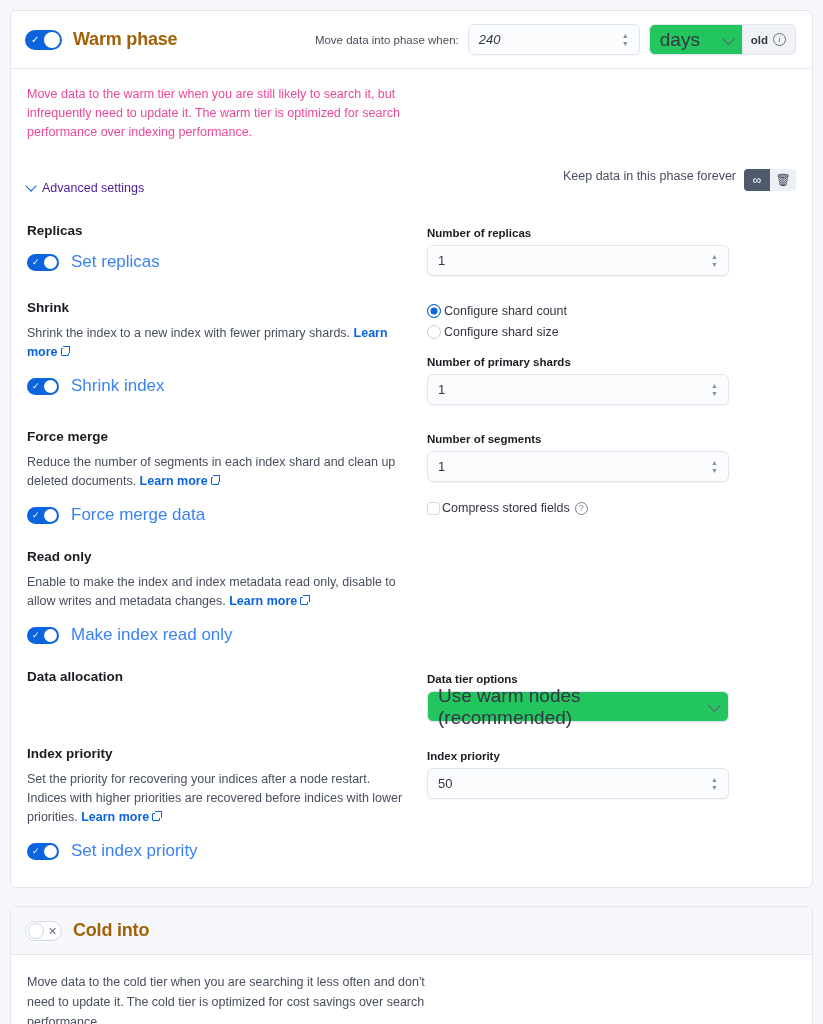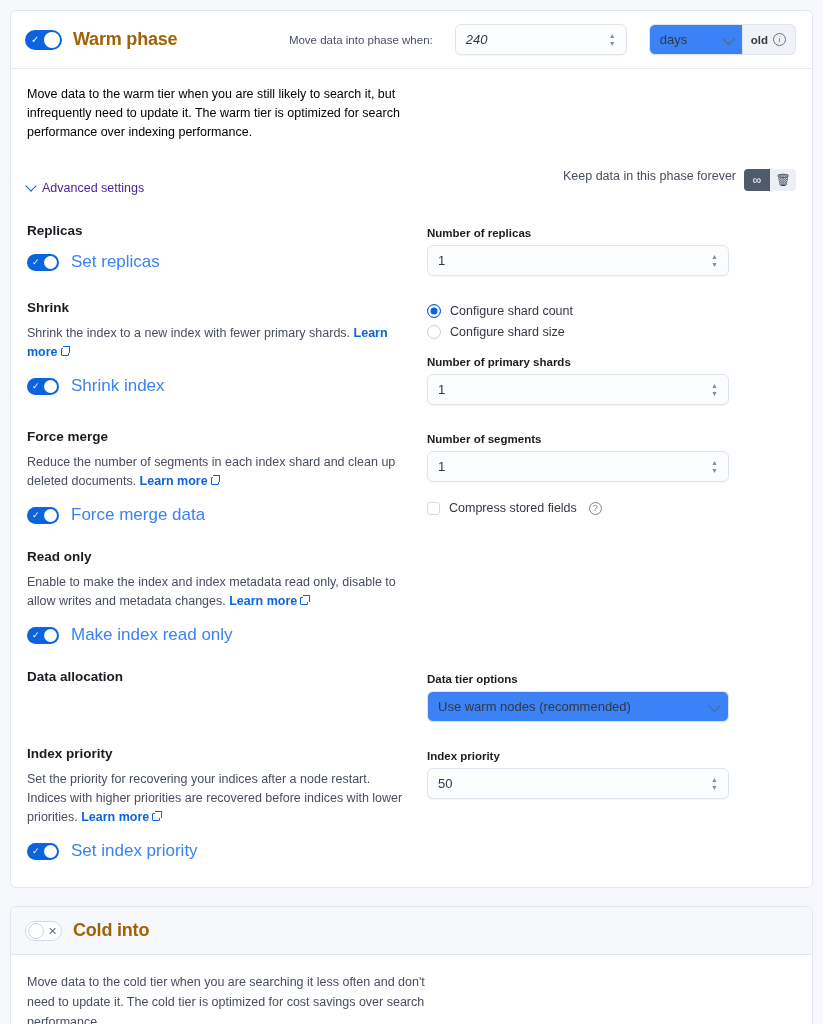--- a/index.html
+++ b/index.html
@@ -33,21 +33,21 @@
     font-size: 18px;
     font-weight: bold;
     color: #a16207;
     letter-spacing: -0.2px;
     margin-left: 11px;
   }
   .header-right {
     margin-left: auto;
     display: flex;
     align-items: center;
-    gap: 22px;
+    gap: 9px;
   }
   .header-label {
     font-size: 11.5px;
     color: #474e5e;
   }
 
   
   .switch {
     position: relative;
     width: 37px; height: 20px;
@@ -97,28 +97,28 @@
     right: 8px; top: 50%;
     transform: translateY(-50%);
     width: 11px; height: 16px;
     color: #868d9b;
     font-size: 7px;
     line-height: 8px;
     text-align: center;
   }
   .field-select {
     position: relative;
-    background: #3b82f6;
+    background: #22c55e;
     border: 1px solid #e0e4ee;
     border-radius: 6px;
     height: 31px;
     display: flex;
     align-items: center;
     padding: 0 28px 0 10px;
-    font-size: 13px;
+    font-size: 19px;
     color: #343741;
     box-shadow: 0 1px 1px rgba(20,30,60,0.04);
   }
   .chev {
     position: absolute;
     right: 9px; top: 50%;
     transform: translateY(-50%);
     width: 9px; height: 9px;
     border-right: 1.4px solid #5d6572;
     border-bottom: 1.4px solid #5d6572;
@@ -158,21 +158,21 @@
     font-weight: normal;
     font-style: italic;
     font-family: "Liberation Serif", serif;
   }
 
   
   .phase-body { padding: 16px 16px 0 16px; }
   .intro {
     font-size: 12.5px;
     line-height: 19px;
-    color: #000000;
+    color: #ec4899;
     max-width: 400px;
   }
 
   .adv-row {
     display: flex;
     align-items: center;
     margin-top: 22px;
     padding-bottom: 14px;
   }
   .adv-link {
@@ -258,38 +258,38 @@
 
   .field-label {
     font-size: 11.5px;
     font-weight: bold;
     color: #1a1c21;
     margin-bottom: 6px;
   }
   .field-wrap { width: 302px; }
 
   
-  .radio-row { display: flex; align-items: center; gap: 9px; margin-bottom: 7px; }
+  .radio-row { display: flex; align-items: center; gap: 3px; margin-bottom: 7px; }
   .radio {
     width: 14px; height: 14px;
     border-radius: 50%;
     border: 1px solid #c8cfdc;
     background: #fff;
     flex: none;
   }
   .radio.on {
     border: 1px solid #0b64dd;
     background: #0b64dd;
     box-shadow: inset 0 0 0 2.5px #ffffff;
   }
   .radio-label { font-size: 12.5px; color: #343741; }
   .radio-group { margin-bottom: 17px; }
 
   
-  .check-row { display: flex; align-items: center; gap: 9px; margin-top: 19px; }
+  .check-row { display: flex; align-items: center; gap: 2px; margin-top: 19px; }
   .checkbox {
     width: 13px; height: 13px;
     border: 1px solid #d3dae6;
     border-radius: 3px;
     background: #fff;
     flex: none;
   }
   .check-label { font-size: 12.5px; color: #343741; }
   .qmark {
     width: 13px; height: 13px;

